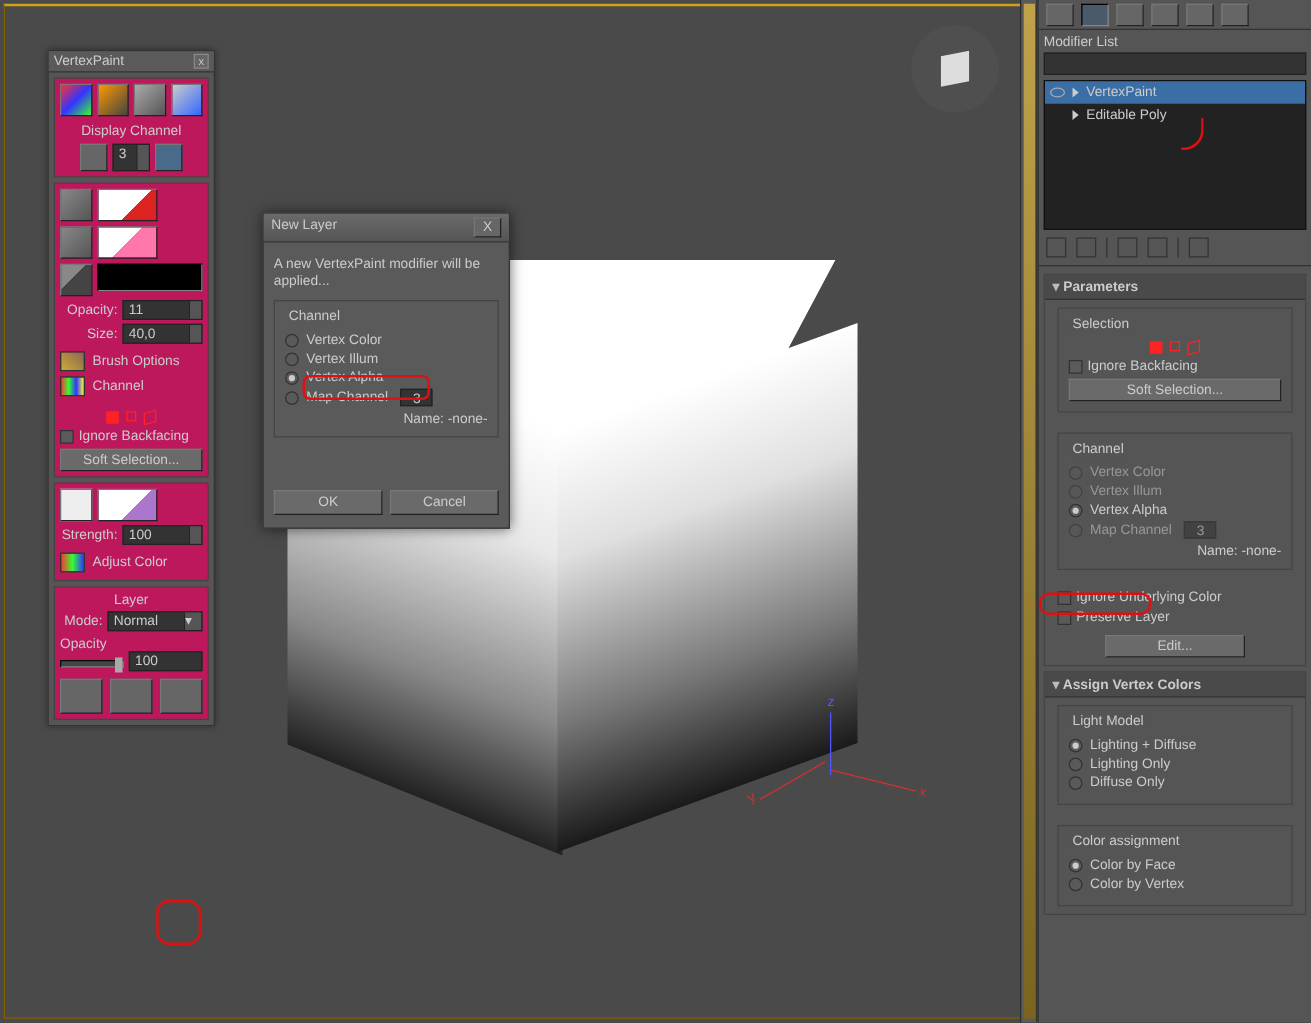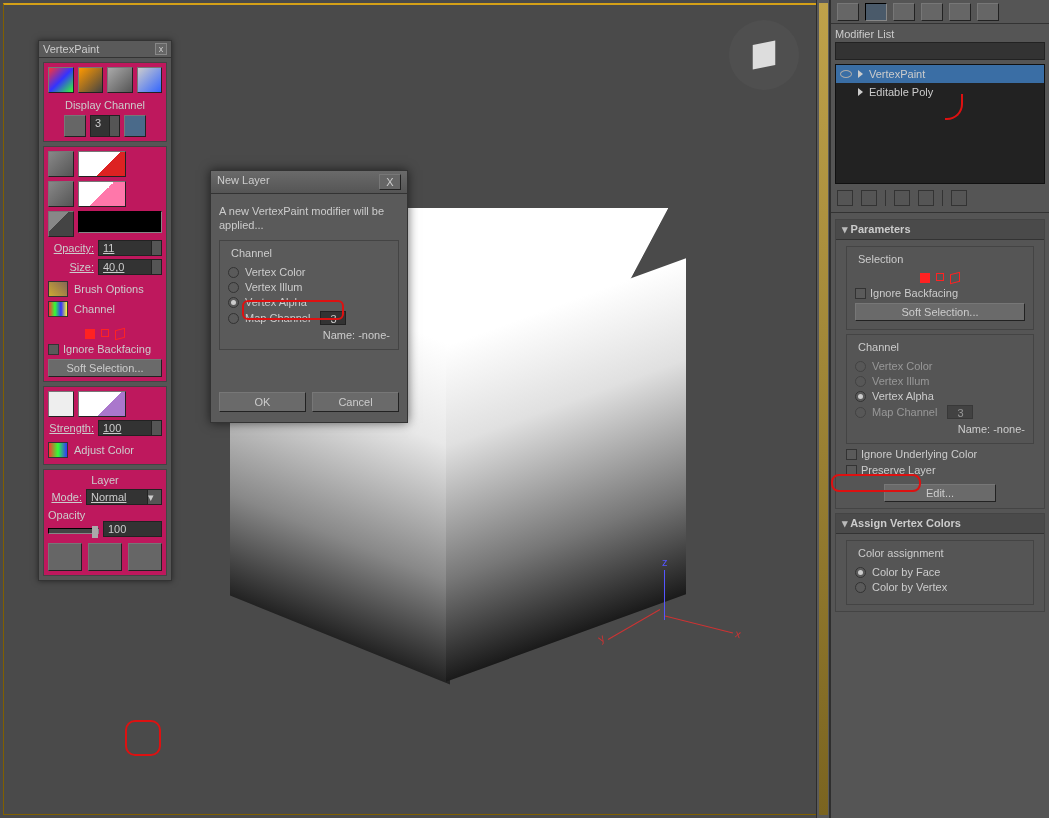--- a/index.html
+++ b/index.html
@@ -23,21 +23,21 @@
   .icon-btn.lock { background:#4a6a8a; }
   .icon-btn.cube1 { background:linear-gradient(135deg,#f33,#33f,#3f3); }
   .icon-btn.cube2 { background:linear-gradient(135deg,#f90,#444); }
   .icon-btn.cube3 { background:linear-gradient(135deg,#aaa,#555); }
   .icon-btn.cube4 { background:linear-gradient(135deg,#ccc,#36f); }
   .icon-btn.brush-red { background:linear-gradient(135deg,#fff 60%,#d22 60%); }
   .icon-btn.brush-grey { background:linear-gradient(135deg,#888,#555); }
   .icon-btn.eraser { background:linear-gradient(135deg,#fff 50%,#f7a 50%); }
   .icon-btn.picker { background:linear-gradient(135deg,#888 40%,#444 40%); }
   .swatch { flex:1; height:22px; background:#000; border:1px inset #333; }
-  .kv-row { display:flex; align-items:center; gap:4px; margin-top:3px;text-decoration:underline;}
+  .kv-row { display:flex; align-items:center; gap:4px; margin-top:3px;}
   .kv-row label{ width:46px; text-align:right; }
   .spinner { flex:1; height:16px; background:#333; border:1px solid #222; padding:0 4px; line-height:14px; position:relative;}
   .spinner .spn-btn{ position:absolute; right:0; top:0; bottom:0; width:10px; background:#555; border-left:1px solid #222;}
   .menu-item { display:flex; align-items:center; gap:6px; padding:2px 0; }
   .menu-item .sw { width:20px; height:16px; border:1px solid #333; }
   .check-row { display:flex; align-items:center; gap:4px; margin-top:4px;}
   .check-row .chk { width:11px; height:11px; border:1px solid #333; background:#5a5a5a;}
   .btn { background:#6a6a6a; border:1px outset #777; padding:2px 6px; }
   .btn.block { display:block; width:100%; text-align:center; margin-top:4px; }
   .sel-icons { display:flex; gap:6px; justify-content:center; margin:4px 0;}
@@ -105,21 +105,21 @@
   .modstack .tri{ width:0; height:0; border-left:5px solid #ccc; border-top:4px solid transparent; border-bottom:4px solid transparent;}
   .redannot{ position:absolute; pointer-events:none; }
   .redcurve{ right:86px; top:94px; width:18px; height:26px; border-right:2px solid #d11; border-bottom:2px solid #d11; border-bottom-right-radius:16px;}
   .modtools{ display:flex; gap:8px; padding:6px; border-bottom:1px solid #333;}
   .modtools span{ width:16px; height:16px; background:#555; border:1px solid #333;}
   .rollouts{ flex:1; overflow:hidden; padding:2px;}
   .rollout{ border:1px solid #444; margin:4px 2px; background:#555;}
   .rollout .rhead{ background:#4a4a4a; padding:3px 6px; border-bottom:1px solid #333; font-weight:bold;}
   .rollout .rhead::before{ content:"▾ "; color:#bbb;}
   .rollout .rbody{ padding:6px 10px;}
-  .sub-frame{ border:1px solid #444; padding:6px 8px 8px; margin-bottom:4px;}
+  .sub-frame{ border:1px solid #444; padding:6px 8px 8px; margin-bottom:16px;}
   .sub-frame .lgd{ margin:-12px 0 4px; background:#555; display:inline-block; padding:0 3px;}
   .radio-row.dim{ opacity:.55;}
   .num-field{ display:inline-block; width:26px; height:14px; background:#333; border:1px solid #222; text-align:center; line-height:14px; margin-left:4px;}
   .redmark2{ position:absolute; right:128px; top:474px; width:90px; height:18px; border:2px solid #d11; border-radius:8px; }
 </style>
 </head>
 <body>
 
 <div class="viewport">
   <div class="viewport-border"></div>
@@ -359,20 +359,35 @@
             <span class="chk"></span>
             <span>Preserve Layer</span>
           </div>
         <button class="btn block" style="width:60%;margin:8px auto 0;">Edit...</button>
       </div>
     </div>
 
     <div class="rollout">
       <div class="rhead">Assign Vertex Colors</div>
       <div class="rbody">
+        <div class="sub-frame">
+          <div class="lgd">Light Model</div>
+          <div class="radio-row">
+              <span class="radio checked"></span>
+              <span>Lighting + Diffuse</span>
+            </div>
+          <div class="radio-row">
+              <span class="radio"></span>
+              <span>Lighting Only</span>
+            </div>
+          <div class="radio-row">
+              <span class="radio"></span>
+              <span>Diffuse Only</span>
+            </div>
+        </div>
         <div class="sub-frame" style="margin-bottom:0">
           <div class="lgd">Color assignment</div>
           <div class="radio-row">
               <span class="radio checked"></span>
               <span>Color by Face</span>
             </div>
           <div class="radio-row">
               <span class="radio"></span>
               <span>Color by Vertex</span>
             </div>

